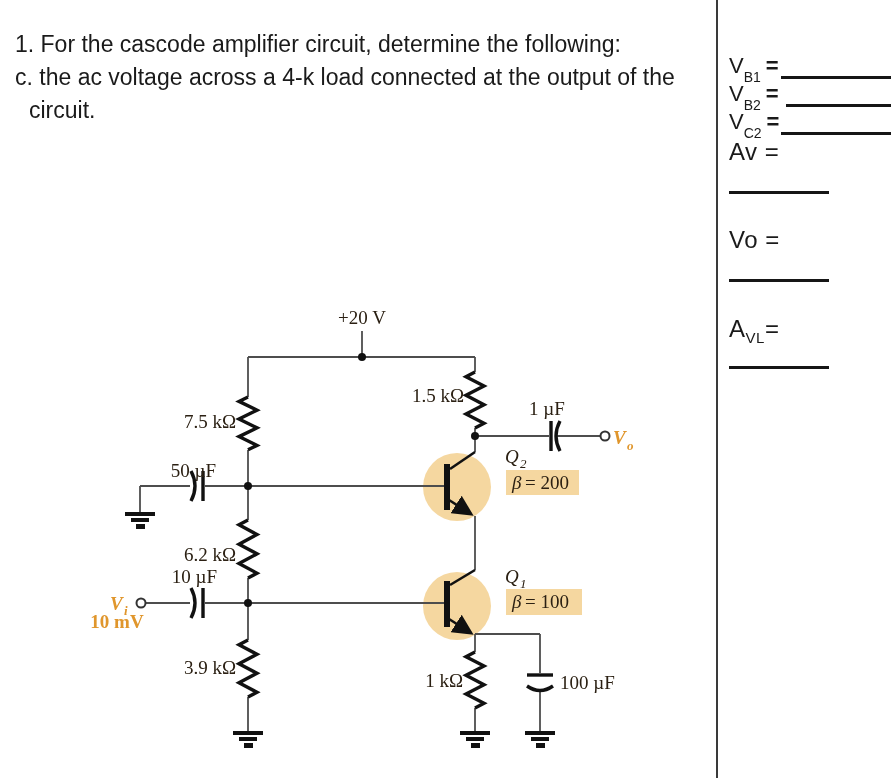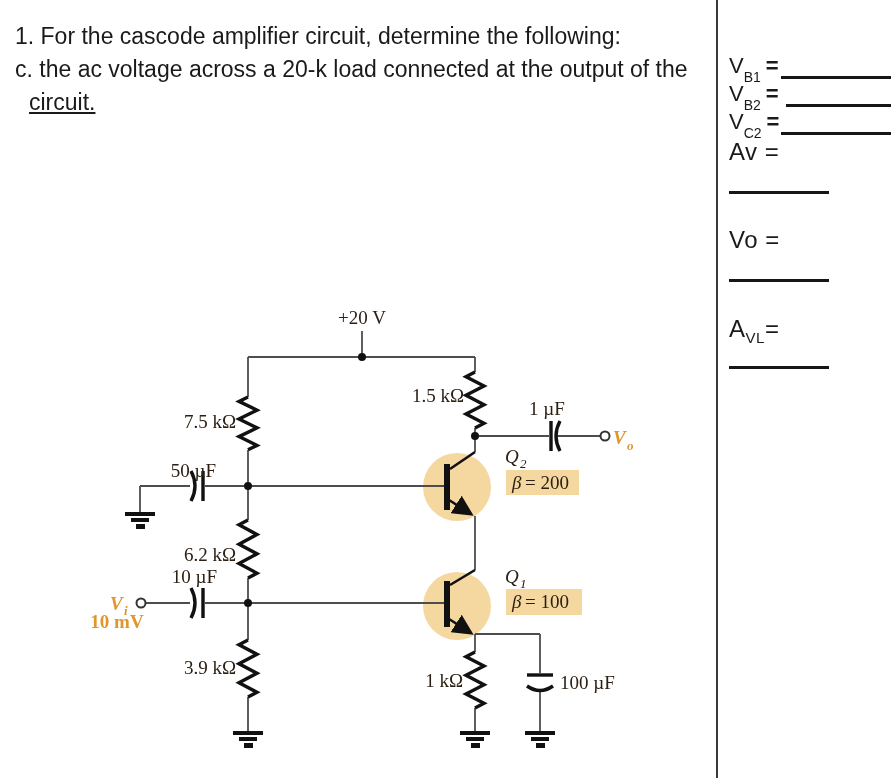--- a/index.html
+++ b/index.html
@@ -10,25 +10,25 @@
     --component-black:#111111;
     --label-dark:#2b2013;
   }
   *{margin:0;padding:0;box-sizing:border-box;}
   body{
     width:896px;height:778px;position:relative;background:#ffffff;
     font-family:"Liberation Sans",sans-serif;color:var(--ink);overflow:hidden;
   }
   
   .problem{
-    position:absolute;left:15px;top:20px;width:695px;
+    position:absolute;left:15px;top:28px;width:695px;
     font-size:23px;line-height:33px;color:var(--ink);
   }
   .problem sub{font-size:15px;line-height:0;}
-  .pline.indent{padding-left:14px;text-decoration:underline;}
+  .pline.indent{padding-left:14px;}
   
   .divider{
     position:absolute;left:716px;top:0;width:2px;height:778px;background:#3a3a3a;
   }
   
   .panel{position:absolute;left:0;top:0;width:896px;height:778px;pointer-events:none;}
   .ans-row{
     position:absolute;left:729px;width:162px;height:27px;
     display:flex;align-items:flex-end;font-size:22px;color:var(--ink);
   }
@@ -57,21 +57,21 @@
   .slabel.small{font-size:13px;}
   .ital{font-style:italic;}
   .orange{fill:var(--accent-orange);font-weight:bold;}
   .term{fill:#ffffff;stroke:#333333;stroke-width:2;}
 </style>
 </head>
 <body>
 
 <div class="problem">
   <div class="pline">1. For the cascode amplifier circuit, determine the following:</div>
-  <div class="pline">c. the ac voltage across a 20-k load connected at the output of the</div>
+  <div class="pline">c. the ac voltage across a 4-k load connected at the output of the</div>
   <div class="pline indent">circuit.</div>
 </div>
 
 <div class="divider"></div>
 
 <div class="panel">
   <div class="ans-row" style="top:52px">
       <span>V</span>
       <sub>B1</sub>
       <span class="eq">=</span>

